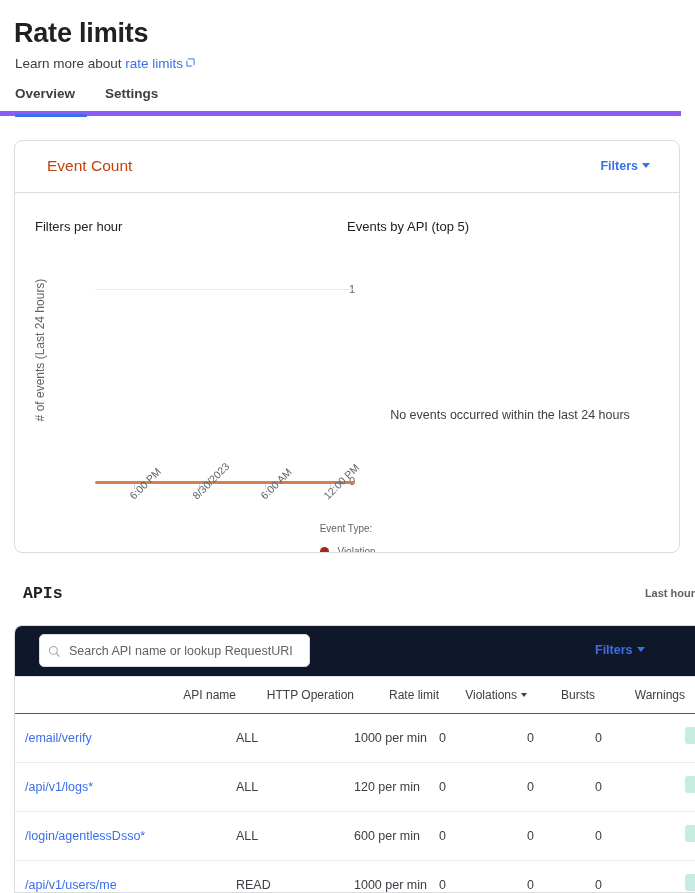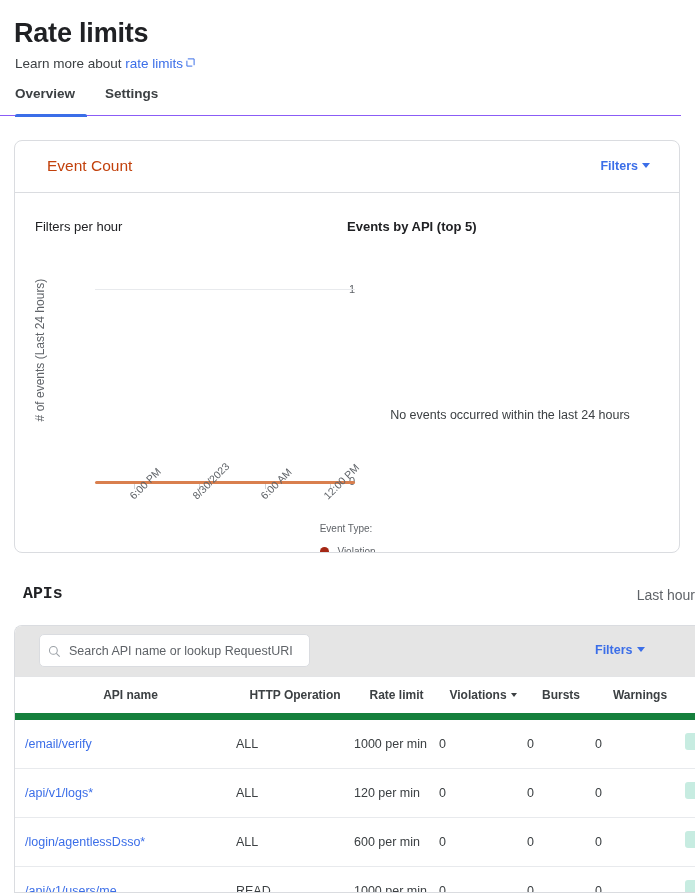--- a/index.html
+++ b/index.html
@@ -29,21 +29,21 @@
   .ext-icon {
     display: inline-block; width: 9px; height: 9px;
     position: relative; margin-left: 3px; vertical-align: 1px;
   }
   .ext-icon svg { display:block; }
 
   
   .tabs {
     position: absolute; left: 0px; top: 86px; width: 681px;
     height: 30px;
-    border-bottom: 1px solid #8b5cf6;
+    border-bottom: 5px solid #8b5cf6;
   }
   .tab {
     position: absolute; top: 0;
     font-size: 13.5px; font-weight: 700; color: #3c4043;
     padding-bottom: 12px;
     cursor: pointer;
   }
   .tab.t0 { left: 15px; }
   .tab.t1 { left: 105px; }
   .tab-underline {
@@ -78,21 +78,21 @@
     border-right: 4px solid transparent;
     border-top: 5px solid #3b6ee8;
     vertical-align: 2px;
   }
 
   .chart-wrap { position: relative; height: 360px; }
   .chart-label {
     position: absolute; font-size: 13px; color: #202124;
   }
   .lbl-left  { left: 20px; top: 26px; }
-  .lbl-right { left: 332px; top: 26px; font-weight: bold; }
+  .lbl-right { left: 332px; top: 26px; }
 
   .noevents {
     position: absolute; left: 350px; top: 215px;
     width: 290px; text-align: center;
     font-size: 12.5px; color: #3c4043;
   }
 
   
   .plot { position: absolute; left: 0; top: 0; width: 340px; height: 330px; }
   .y-axis-title {
@@ -135,32 +135,32 @@
   .legend-item { display: flex; align-items: center; gap: 8px; }
   .dot { width: 9px; height: 9px; border-radius: 50%; display: inline-block; }
 
   
   .apis-title {
     position: absolute; left: 23px; top: 584px;
     font-size: 16.5px; font-weight: 700; color: #202124; font-family: Liberation Mono, monospace;
   }
   .last-hour {
     position: absolute; right: 0px; top: 587px;
-    font-size: 14px; color: #5f6368; white-space: nowrap;
+    font-size: 11px; color: #5f6368; white-space: nowrap; font-weight: bold;
   }
 
   .table-card {
     position: absolute; left: 14px; top: 625px;
     width: 681px; height: 268px;
     border: 1px solid #dadce0; border-top-left-radius: 8px;
     background: #fff; overflow: hidden;
     border-right: none;
   }
   .table-toolbar {
-    position: relative; height: 51px; background: #e5e5e5;
+    position: relative; height: 51px; background: #0f172a;
     border-bottom: 1px solid #e3e4e6;
   }
   .search-box {
     position: absolute; left: 24px; top: 8px;
     width: 271px; height: 33px;
     border: 1px solid #dadce0; border-radius: 5px; background: #fff;
     display: flex; align-items: center; padding: 0 8px;
   }
   .search-icon { width: 13px; height: 13px; flex: 0 0 13px; margin-right: 6px; }
   .search-input {
@@ -169,22 +169,22 @@
     font-size: 12.5px; color: #3c4043; background: transparent;
   }
   .search-input::placeholder { color: #5f6368; }
   .tbl-filters {
     position: absolute; left: 580px; top: 17px;
     font-size: 12.5px; font-weight: 700; color: #3b6ee8; cursor: pointer;
   }
 
   table { border-collapse: collapse; width: 760px; table-layout: fixed; }
   th {
-    text-align: center; font-size: 12px; font-weight: 700; color: #3c4043;
-    padding: 11px 0 11px 0; border-bottom: 7px solid #15803d;
+    text-align: right; font-size: 12px; font-weight: 400; color: #3c4043;
+    padding: 11px 0 11px 0; border-bottom: 1px solid #15803d;
     vertical-align: middle;
   }
   td {
     font-size: 12.5px; color: #3c4043; padding: 13px 0;
     border-bottom: 1px solid #e8eaed; vertical-align: middle;
     line-height: 17px;
   }
   .col-api   { width: 221px; padding-left: 10px; }
   .col-http  { width: 118px; }
   .col-rate  { width: 85px; }

